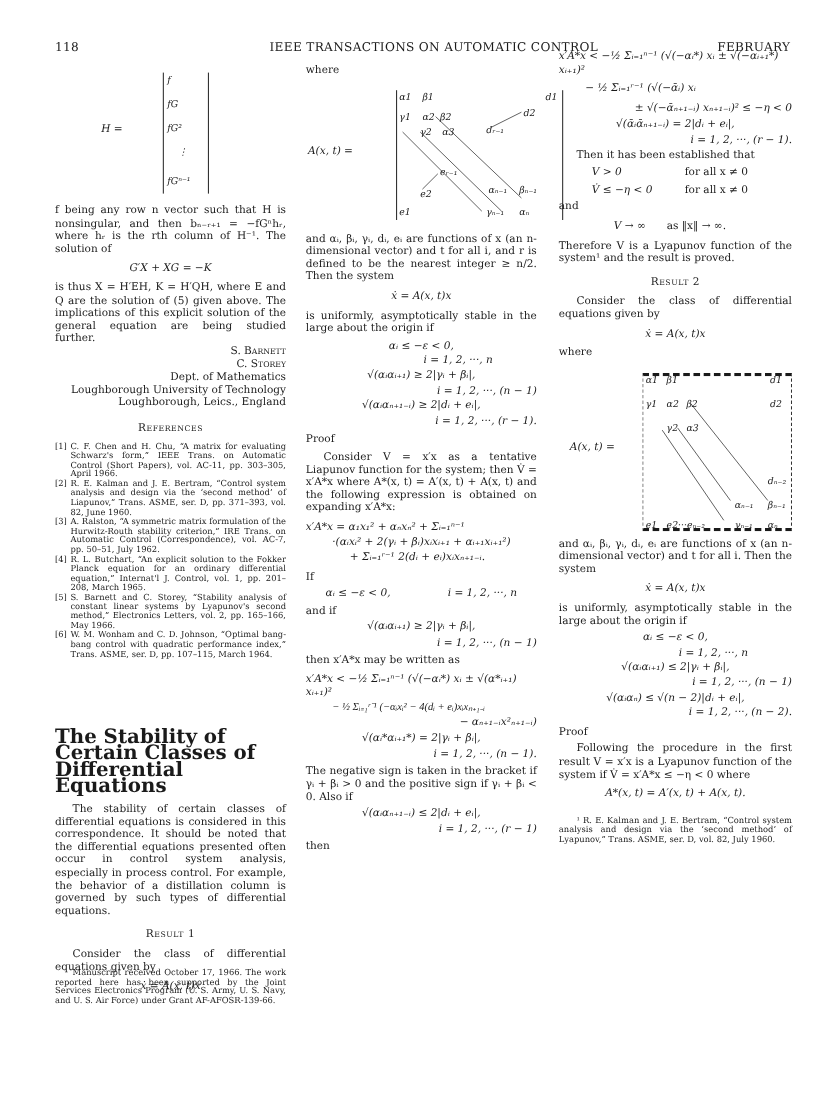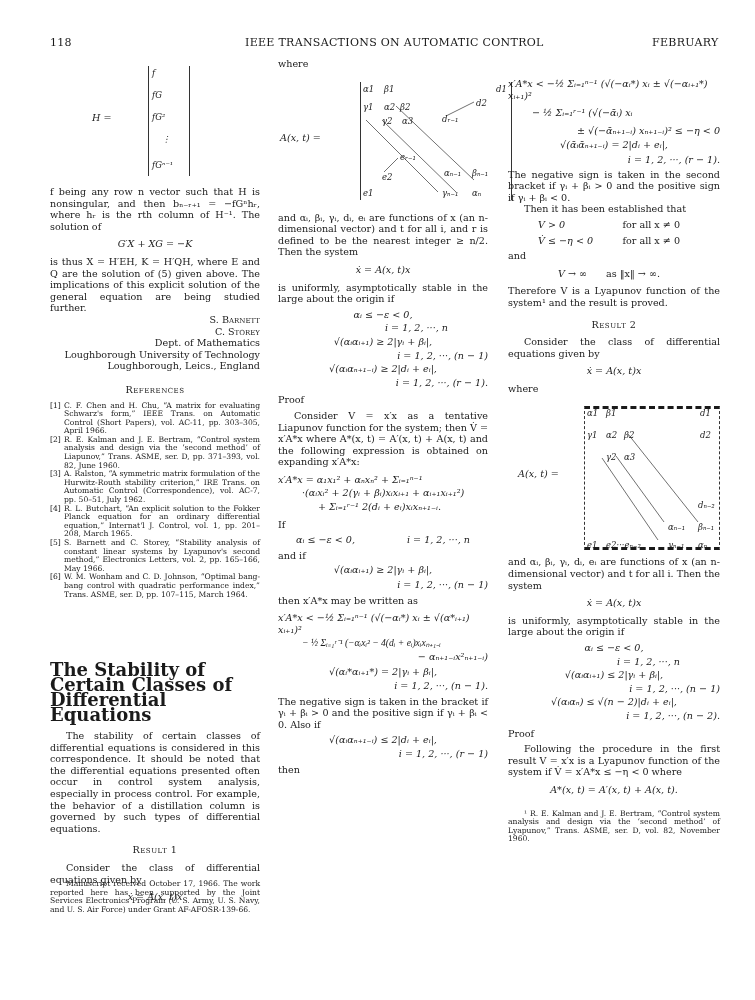--- a/index.html
+++ b/index.html
@@ -1,21 +1,21 @@
 <!DOCTYPE html>
 <html><head>
 <meta charset="utf-8">
 <style>
   html,body{margin:0;padding:0;background:#fff;}
   body{width:755px;height:1000px;position:relative;overflow:hidden;font-family:"DejaVu Serif","Liberation Serif",serif;color:#1a1a1a;}
   .hdr{position:absolute;top:36px;font-size:11px;letter-spacing:0.3px;}
   .col{position:absolute;font-size:9.6px;line-height:11.6px;}
   .c1{left:50px;width:210px;top:58px;}
   .c2{left:278px;width:210px;top:58px;}
-  .c3{left:508px;width:212px;top:76px;}
+  .c3{left:508px;width:212px;top:44px;}
   p{margin:0;text-align:justify;}
   .ind{text-indent:16px;}
   .eq{text-align:center;font-style:italic;margin:6px 0;}
   .eqr{text-align:right;font-style:italic;margin:2px 0;}
   .eqm{font-style:italic;margin:2px 0 2px 40px;}
   .sig{text-align:right;font-variant:small-caps;}
   .sigp{text-align:right;}
   .sc{text-align:center;font-variant:small-caps;margin:10px 0 6px;letter-spacing:0.5px;}
   .refs{font-size:7.6px;line-height:8.6px;}
   .ref{display:flex;margin-bottom:0;}
@@ -160,21 +160,20 @@
   <div class="eqr">i = 1, 2, ···, (r − 1)</div>
   <p style="margin-top:4px;">then</p>
 </div>
 
 <div class="col c3">
   <div class="eqm" style="margin-left:0;">x′A*x &lt; −½ Σᵢ₌₁ⁿ⁻¹ (√(−αᵢ*) xᵢ ± √(−αᵢ₊₁*) xᵢ₊₁)²</div>
   <div class="eqm" style="margin-left:24px;margin-top:6px;">− ½ Σᵢ₌₁ʳ⁻¹ (√(−ᾱᵢ) xᵢ</div>
   <div class="eqr" style="margin-top:6px;">± √(−ᾱₙ₊₁₋ᵢ) xₙ₊₁₋ᵢ)² ≤ −η &lt; 0</div>
   <div class="eq" style="margin:3px 0;">√(ᾱᵢᾱₙ₊₁₋ᵢ) = 2|dᵢ + eᵢ|,</div>
   <div class="eqr">i = 1, 2, ···, (r − 1).</div>
-  <p style="margin-top:3px;">The negative sign is taken in the second bracket if γᵢ + βᵢ &gt; 0 and the positive sign if γᵢ + βᵢ &lt; 0.</p>
   <p class="ind">Then it has been established that</p>
   <div class="row" style="font-style:italic;padding:0 40px 0 30px;margin:4px 0;">
     <span>V &gt; 0</span>
       <span style="font-style:normal;">for all x ≠ 0</span>
   </div>
   <div class="row" style="font-style:italic;padding:0 40px 0 30px;margin:4px 0;">
     <span>V̇ ≤ −η &lt; 0</span>
       <span style="font-style:normal;">for all x ≠ 0</span>
   </div>
   <p>and</p>
@@ -218,15 +217,15 @@
   <div class="eq" style="margin:4px 0 2px;">αᵢ ≤ −ε &lt; 0,</div>
   <div class="eqr" style="padding-right:40px;">i = 1, 2, ···, n</div>
   <div class="eq" style="margin:2px 0;">√(αᵢαᵢ₊₁) ≤ 2|γᵢ + βᵢ|,</div>
   <div class="eqr">i = 1, 2, ···, (n − 1)</div>
   <div class="eq" style="margin:2px 0;">√(αᵢαₙ) ≤ √(n − 2)|dᵢ + eᵢ|,</div>
   <div class="eqr">i = 1, 2, ···, (n − 2).</div>
   <div class="proof">Proof</div>
   <p class="ind">Following the procedure in the first result V = x′x is a Lyapunov function of the system if V̇ = x′A*x ≤ −η &lt; 0 where</p>
   <div class="eq">A*(x, t) = A′(x, t) + A(x, t).</div>
   <div class="foot" style="margin-top:14px;">
-    <p class="ind">¹ R. E. Kalman and J. E. Bertram, “Control system analysis and design via the ‘second method’ of Lyapunov,” Trans. ASME, ser. D, vol. 82, November 1960.</p>
+    <p class="ind">¹ R. E. Kalman and J. E. Bertram, “Control system analysis and design via the ‘second method’ of Lyapunov,” Trans. ASME, ser. D, vol. 82, July 1960.</p>
   </div>
 </div>
 
 </body></html>

